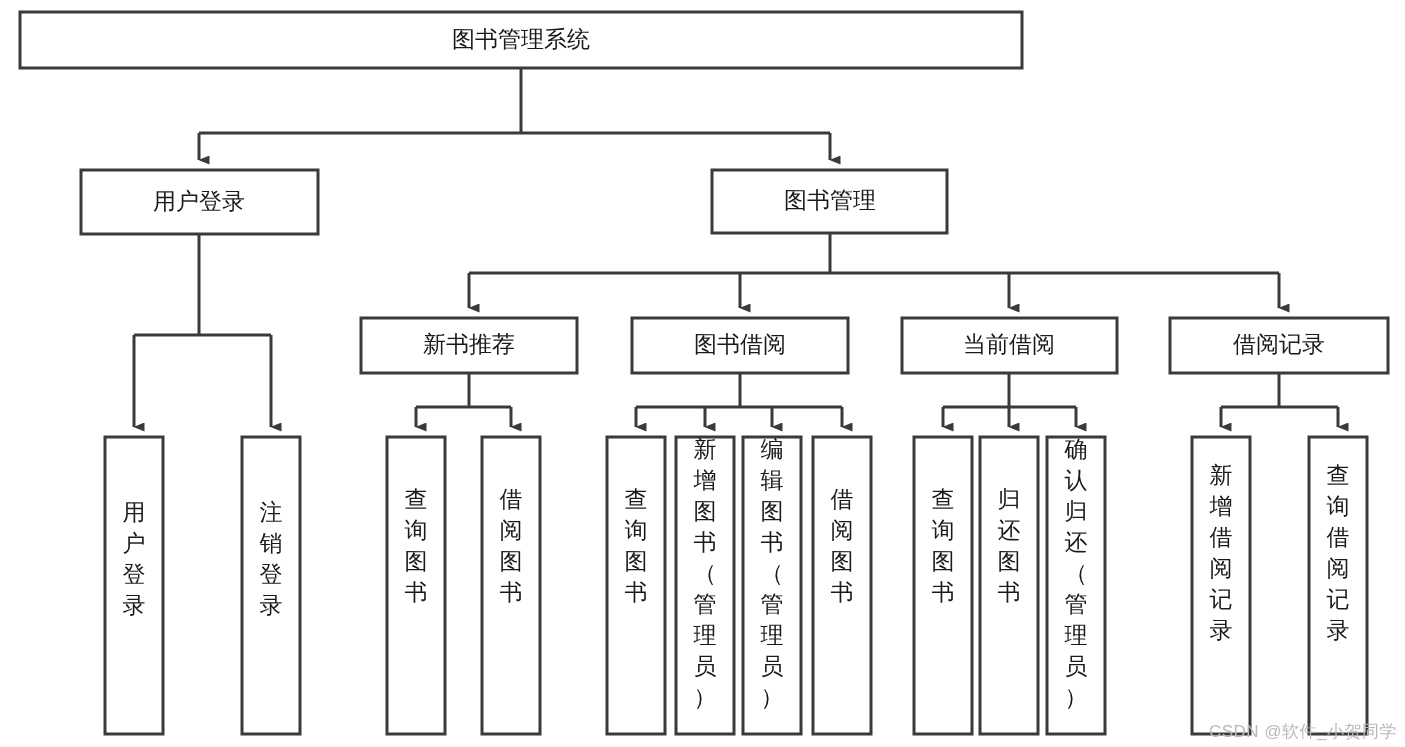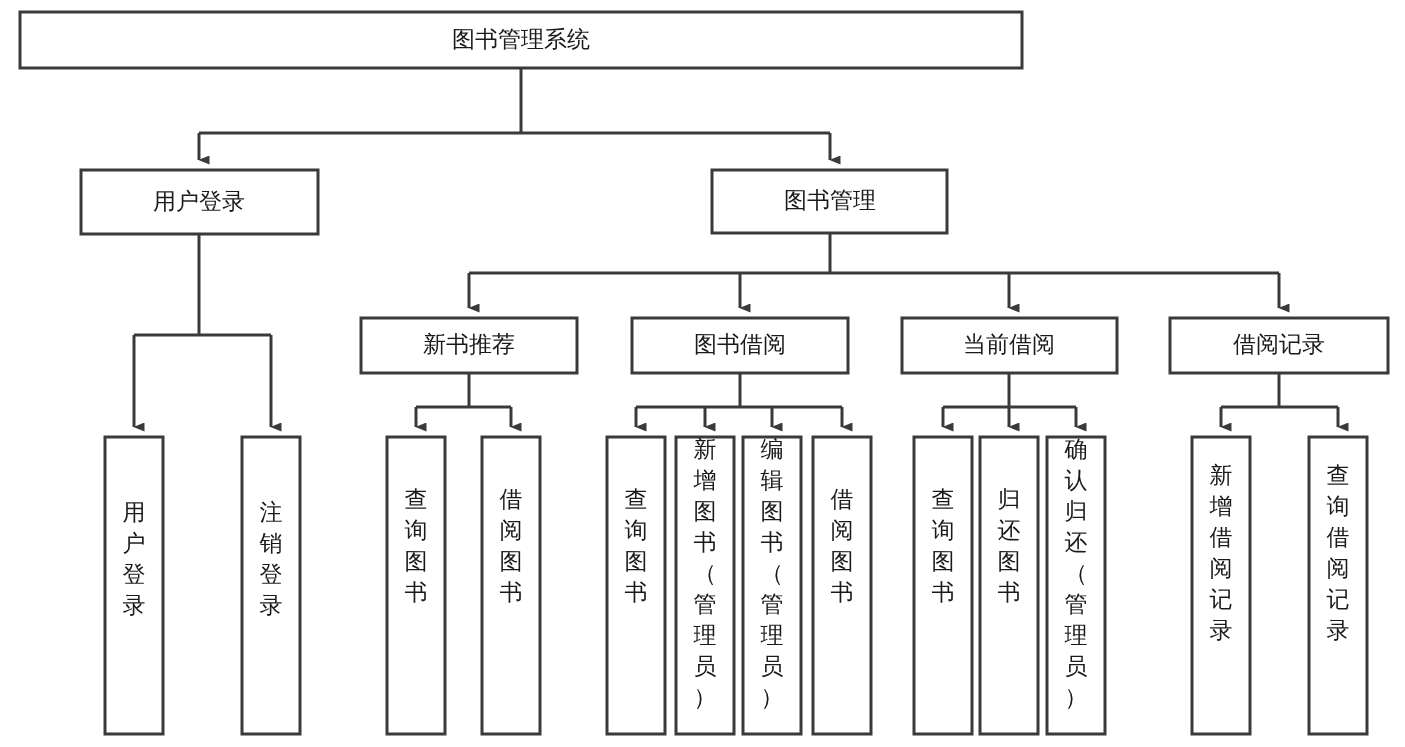--- a/index.html
+++ b/index.html
@@ -201,13 +201,14 @@
     <g>
       <rect class="node-box" x="1192" y="437" width="58" height="297"></rect>
       <text class="node-label-vertical" x="1221" y="483"><tspan x="1221" y="483">新</tspan><tspan x="1221" y="514">增</tspan><tspan x="1221" y="545">借</tspan><tspan x="1221" y="576">阅</tspan><tspan x="1221" y="607">记</tspan><tspan x="1221" y="638">录</tspan></text>
     </g>
     <g>
       <rect class="node-box" x="1309" y="437" width="58" height="297"></rect>
       <text class="node-label-vertical" x="1338" y="483"><tspan x="1338" y="483">查</tspan><tspan x="1338" y="514">询</tspan><tspan x="1338" y="545">借</tspan><tspan x="1338" y="576">阅</tspan><tspan x="1338" y="607">记</tspan><tspan x="1338" y="638">录</tspan></text>
     </g>
   </svg>
 
+  <div class="watermark">CSDN @软件_小贺同学</div>
 </div>
 
 </body></html>

